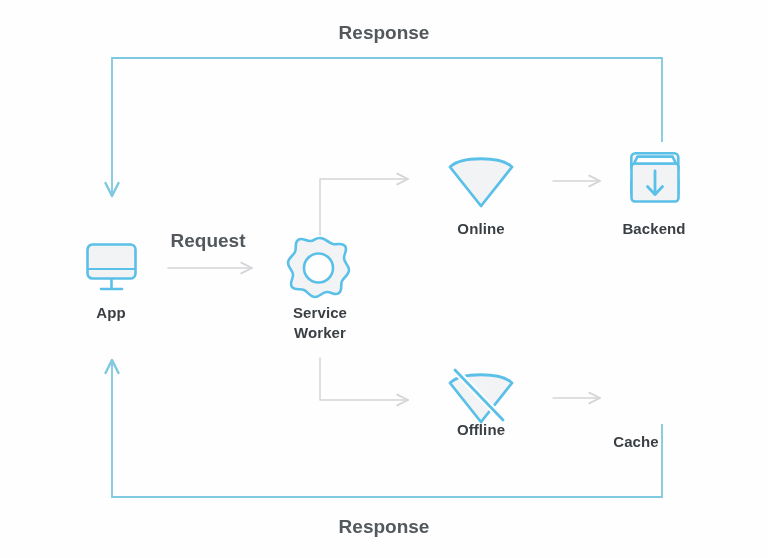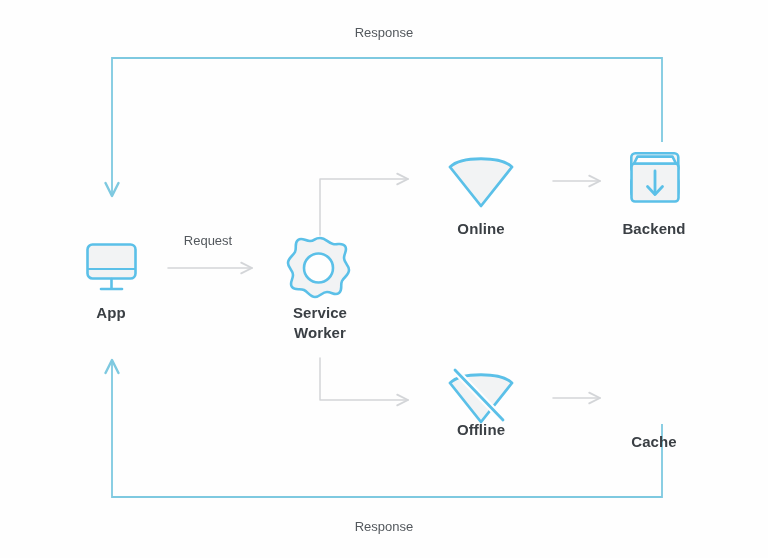--- a/index.html
+++ b/index.html
@@ -31,22 +31,22 @@
     color: #3a3f44;
     line-height: 20px;
     letter-spacing: 0.1px;
     white-space: pre-line;
     user-select: none;
   }
   .edge-label {
     position: absolute;
     text-align: center;
     font-family: "Liberation Sans", sans-serif;
-    font-size: 13px;
-    font-weight: normal;
+    font-size: 19px;
+    font-weight: bold;
     color: #53585d;
     line-height: 18px;
     user-select: none;
   }
 </style>
 </head>
 <body>
 
 <div id="canvas">
 
@@ -149,21 +149,21 @@
 
   <div class="node-label" style="left:250px; top:303px; width:140px;">Service
 Worker</div>
 
   <div class="node-label" style="left:416px; top:219px; width:130px;">Online</div>
 
   <div class="node-label" style="left:589px; top:219px; width:130px;">Backend</div>
 
   <div class="node-label" style="left:416px; top:420px; width:130px;">Offline</div>
 
-  <div class="node-label" style="left:589px; top:432px; width:130px;">Cache</div>
+  <div class="node-label" style="left:571px; top:432px; width:130px;">Cache</div>
 
   <div class="edge-label" style="left:152px; top:232px; width:112px;">Request</div>
 
   <div class="edge-label" style="left:314px; top:24px; width:140px;">Response</div>
 
   <div class="edge-label" style="left:314px; top:518px; width:140px;">Response</div>
 
 </div>
 
 </body></html>

